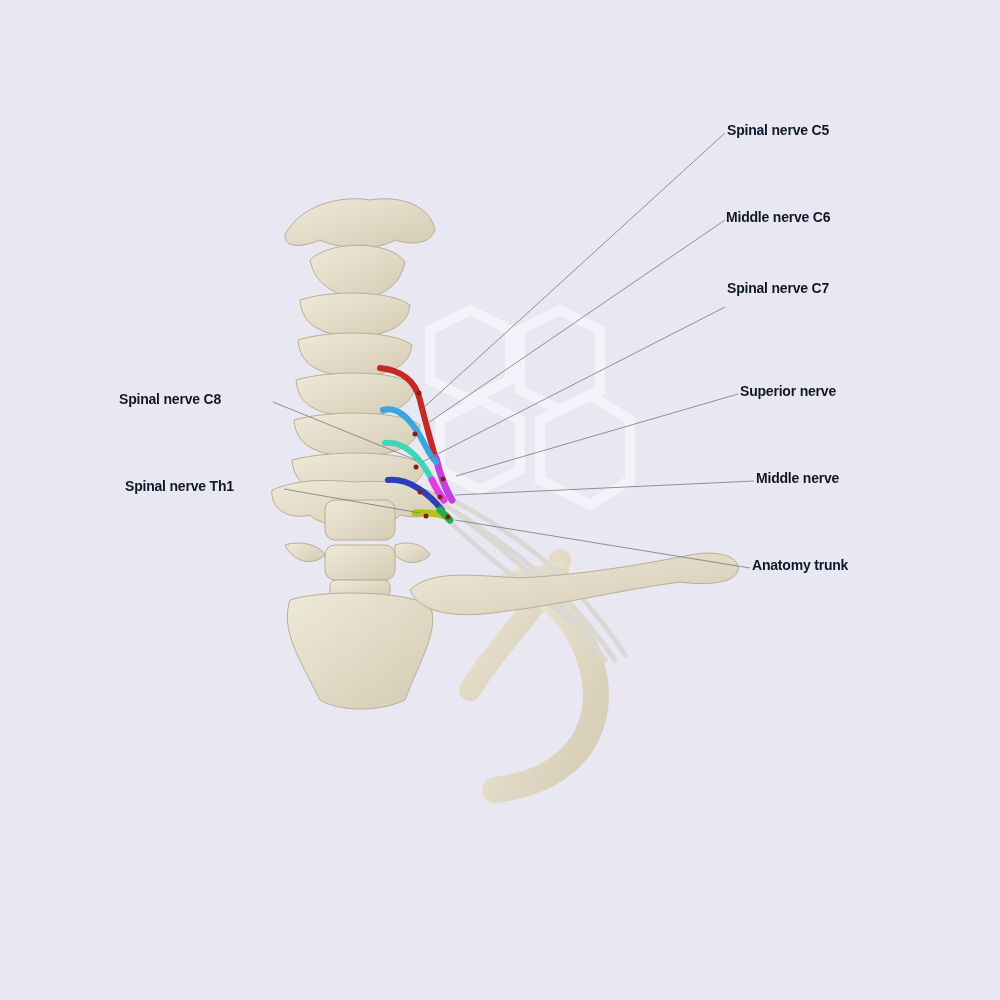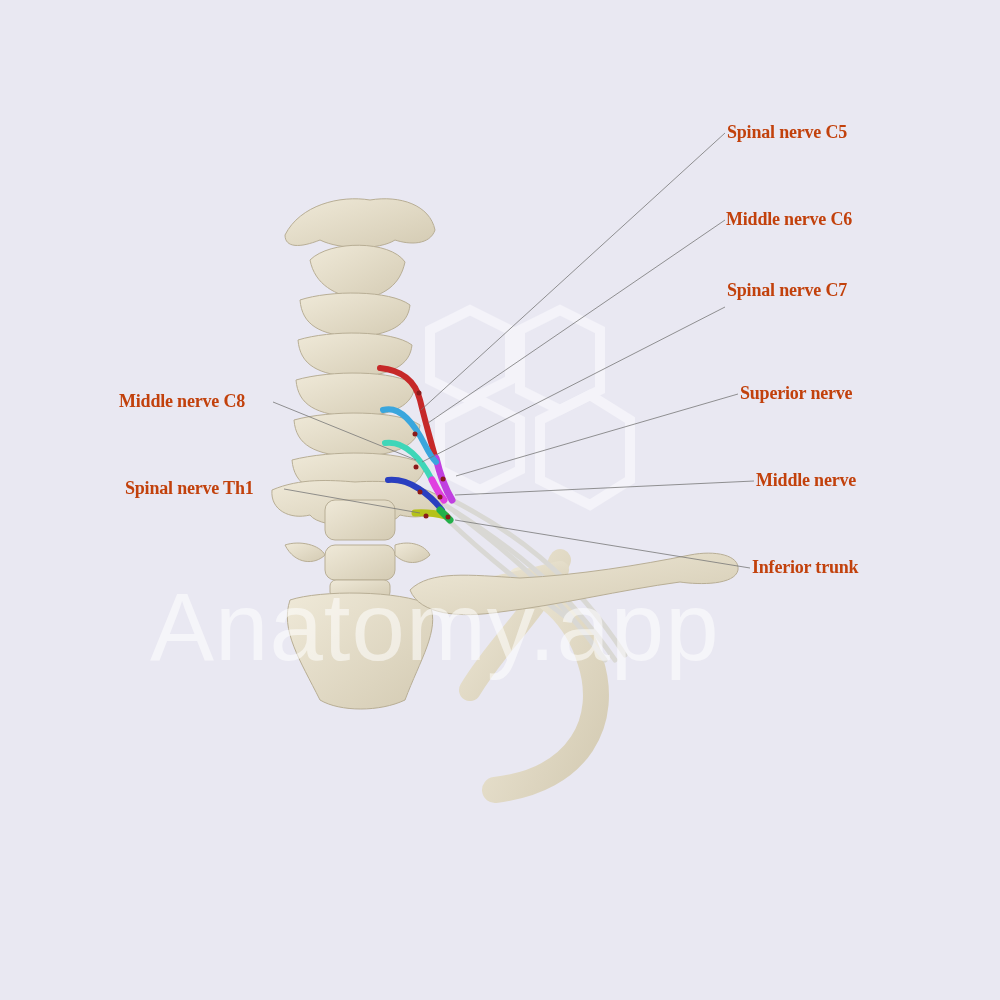--- a/index.html
+++ b/index.html
@@ -1,18 +1,18 @@
 <!DOCTYPE html>
 <html><head>
 <meta charset="utf-8">
 <style>
   html, body { margin:0; padding:0; }
   body { width:1000px; height:1000px; background:#e9e8f2; position:relative; overflow:hidden; font-family:"Liberation Sans", sans-serif; }
   .stage { position:absolute; left:0; top:0; width:1000px; height:1000px; }
-  .label { position:absolute; font-family:Liberation Serif, serif; font-weight:bold; font-size:18px; color:#c2410c; white-space:nowrap; letter-spacing:-0.2px; }
+  .label { position:absolute; font-family:Liberation Sans, sans-serif; font-weight:bold; font-size:14px; color:#0f172a; white-space:nowrap; letter-spacing:-0.2px; }
   .watermark { position:absolute; left:150px; top:572px; font-family:"Liberation Sans", sans-serif; font-size:96px; color:rgba(255,255,255,0.55); letter-spacing:1px; }
 </style>
 </head>
 <body>
 
 <div class="stage">
   <svg width="1000" height="1000" viewBox="0 0 1000 1000" style="position:absolute;left:0;top:0">
     <defs>
       <linearGradient id="bone" x1="0" y1="0" x2="1" y2="1">
         <stop offset="0" stop-color="#efe9d8"></stop>
@@ -91,23 +91,22 @@
       <line x1="725" y1="220" x2="428" y2="423"></line>
       <line x1="725" y1="307" x2="422" y2="462"></line>
       <line x1="738" y1="394" x2="456" y2="476"></line>
       <line x1="754" y1="481" x2="455" y2="495"></line>
       <line x1="750" y1="568" x2="455" y2="520"></line>
       <line x1="273" y1="402" x2="416" y2="460"></line>
       <line x1="284" y1="489" x2="420" y2="513"></line>
     </g>
   </svg>
 
-  <div class="watermark">Anatomy.app</div>
 
   <div class="label" style="left:727px;top:122px">Spinal nerve C5</div>
   <div class="label" style="left:726px;top:209px">Middle nerve C6</div>
   <div class="label" style="left:727px;top:280px">Spinal nerve C7</div>
   <div class="label" style="left:740px;top:383px">Superior nerve</div>
   <div class="label" style="left:756px;top:470px">Middle nerve</div>
-  <div class="label" style="left:752px;top:557px">Inferior trunk</div>
-  <div class="label" style="left:119px;top:391px">Middle nerve C8</div>
+  <div class="label" style="left:752px;top:557px">Anatomy trunk</div>
+  <div class="label" style="left:119px;top:391px">Spinal nerve C8</div>
   <div class="label" style="left:125px;top:478px">Spinal nerve Th1</div>
 </div>
 
 </body></html>

